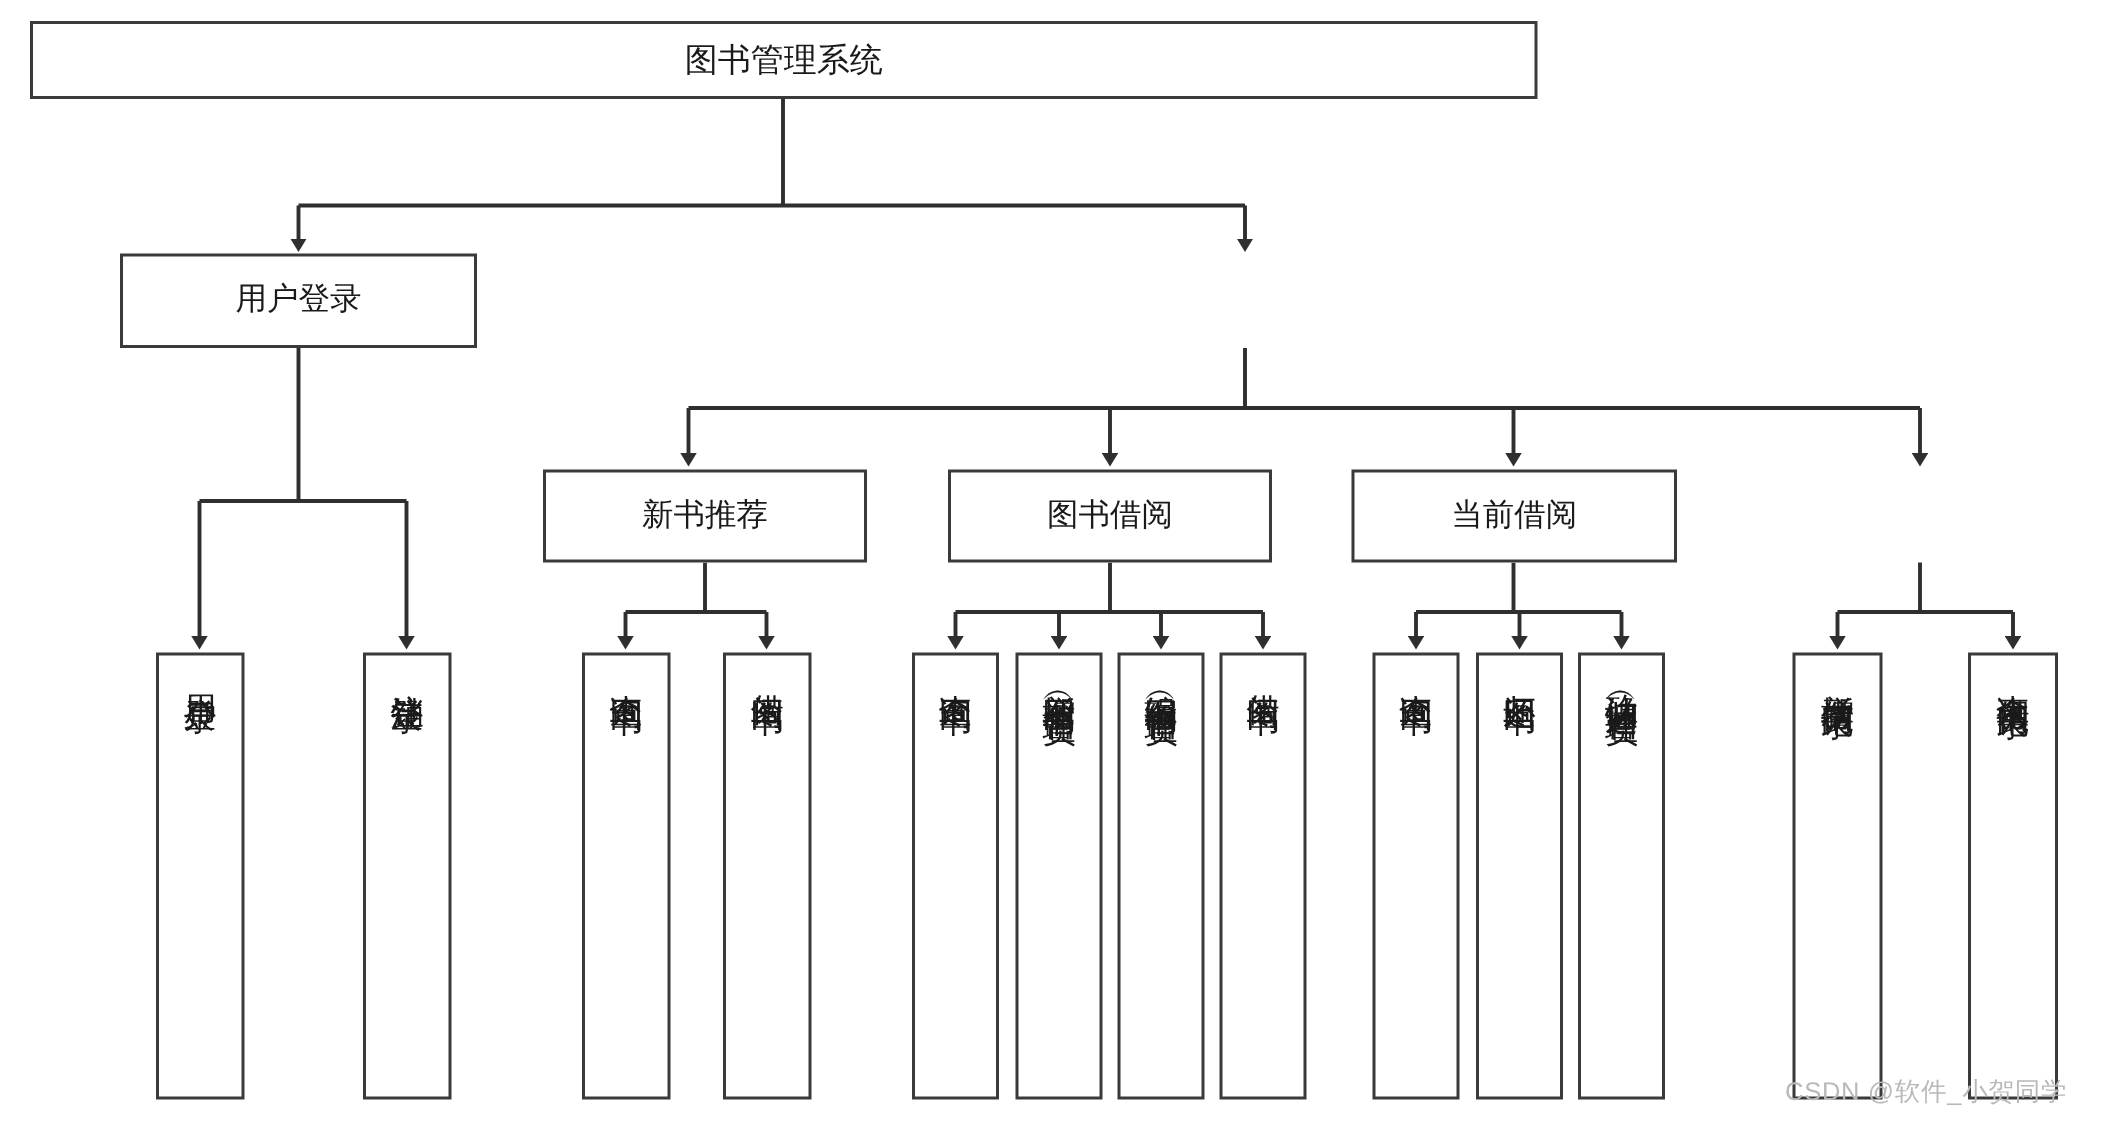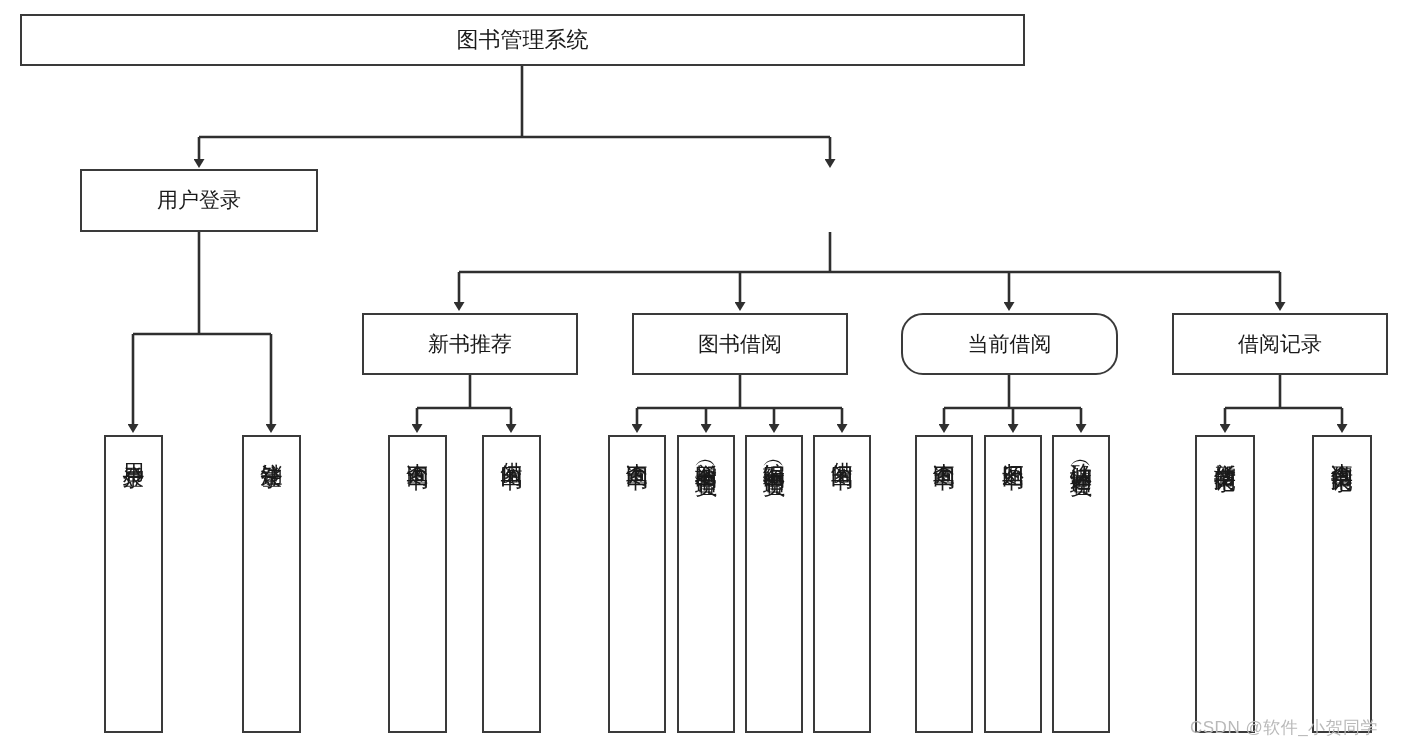--- a/index.html
+++ b/index.html
@@ -132,25 +132,22 @@
   <div class="node node-l2" style="left:80px; top:169px; width:238px; height:63px;">
     <span class="label">用户登录</span>
   </div>
 
   <div class="node node-l3" style="left:632px; top:313px; width:216px; height:62px;">
     <span class="label">图书借阅</span>
   </div>
   <div class="node node-l3" style="left:362px; top:313px; width:216px; height:62px;">
     <span class="label">新书推荐</span>
   </div>
-  <div class="node node-l3" style="left:901px; top:313px; width:217px; height:62px;border-radius:22px;">
+  <div class="node node-l3" style="left:901px; top:313px; width:217px; height:62px;">
     <span class="label">当前借阅</span>
-  </div>
-  <div class="node node-l3" style="left:1172px; top:313px; width:216px; height:62px;">
-    <span class="label">借阅记录</span>
   </div>
 
   <div class="node node-leaf" style="left:104px; top:435px; width:59px; height:298px;">
     <span class="label">用户登录</span>
   </div>
   <div class="node node-leaf" style="left:242px; top:435px; width:59px; height:298px;">
     <span class="label">注销登录</span>
   </div>
 
   <div class="node node-leaf" style="left:388px; top:435px; width:59px; height:298px;">

